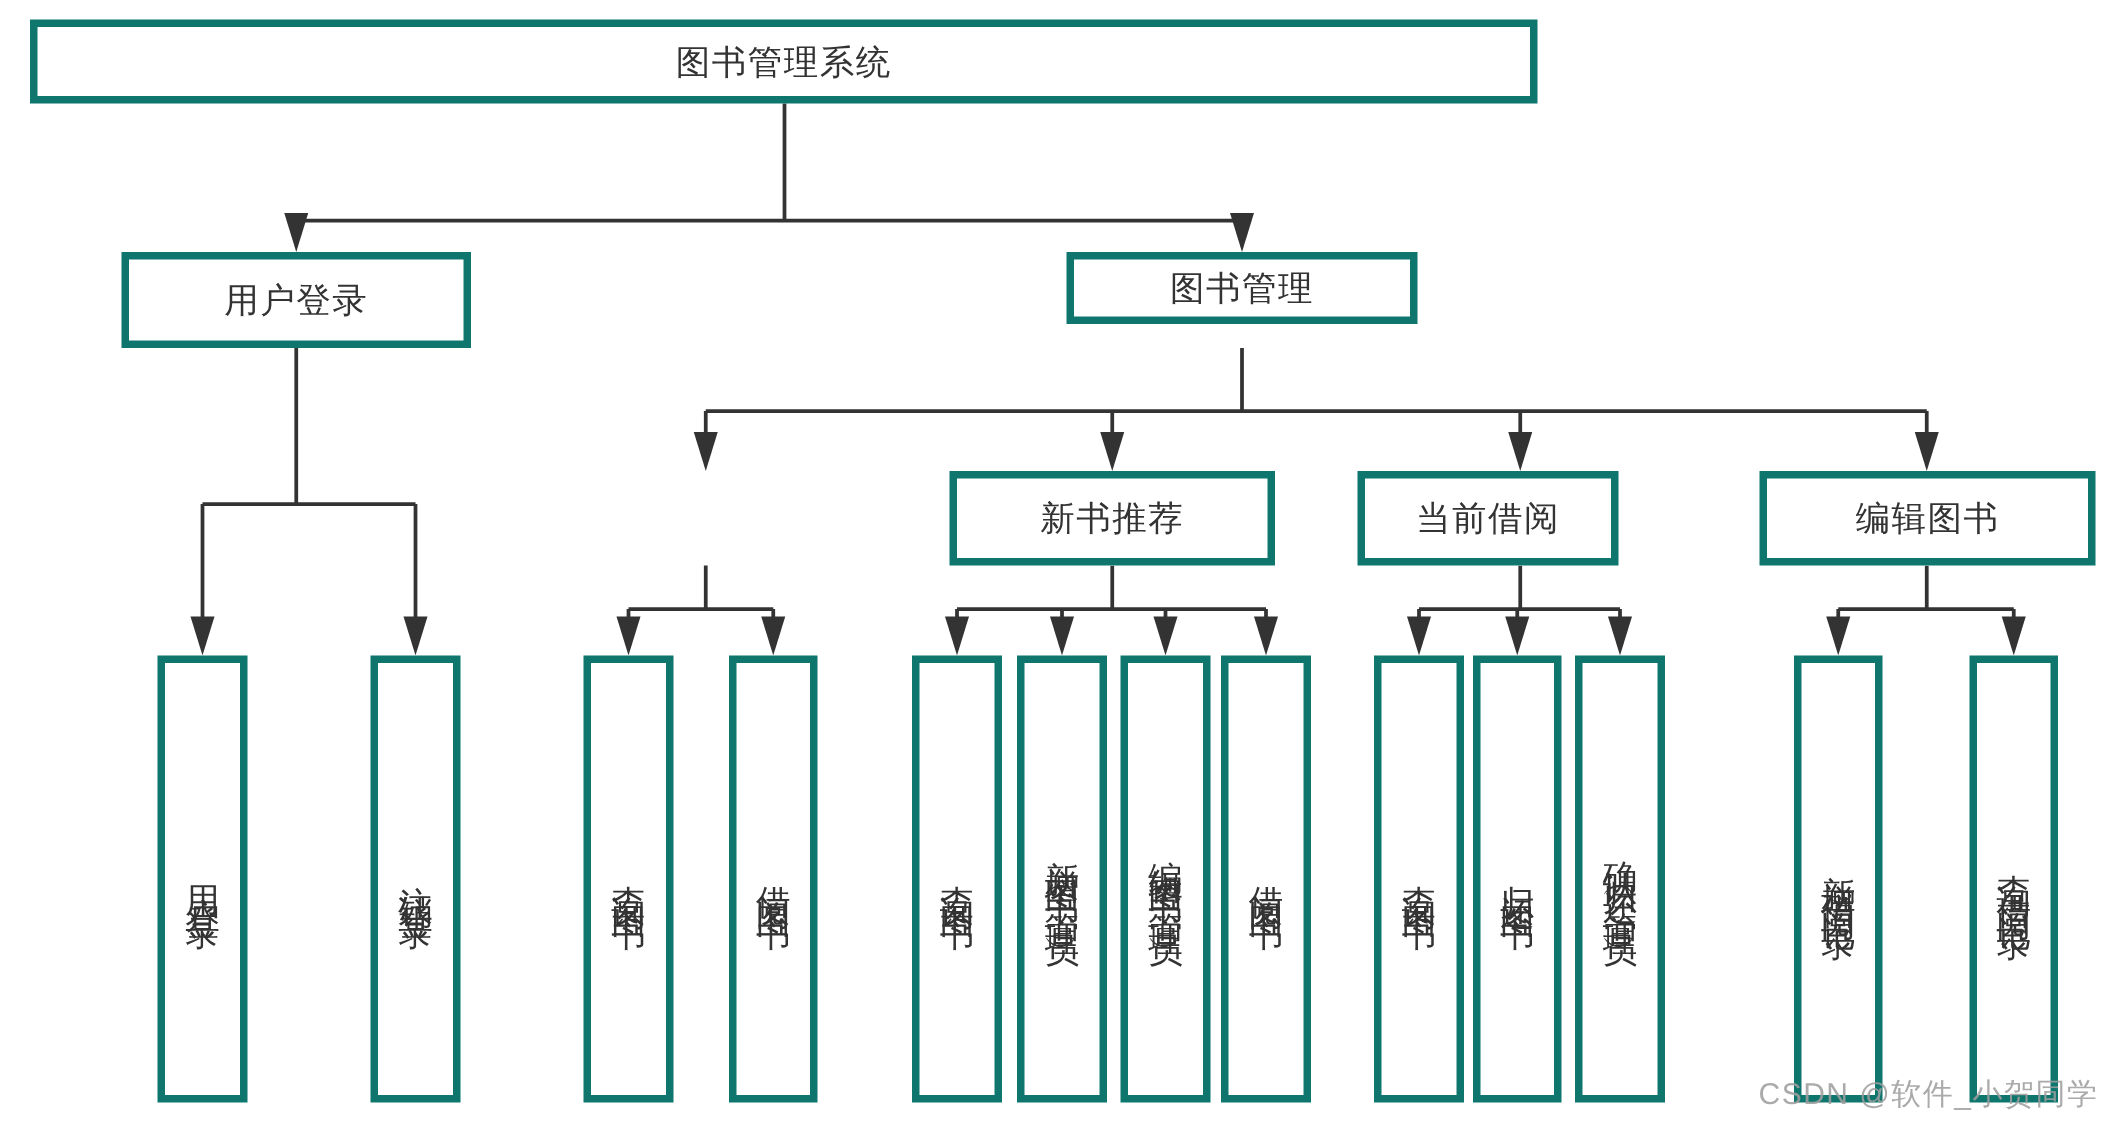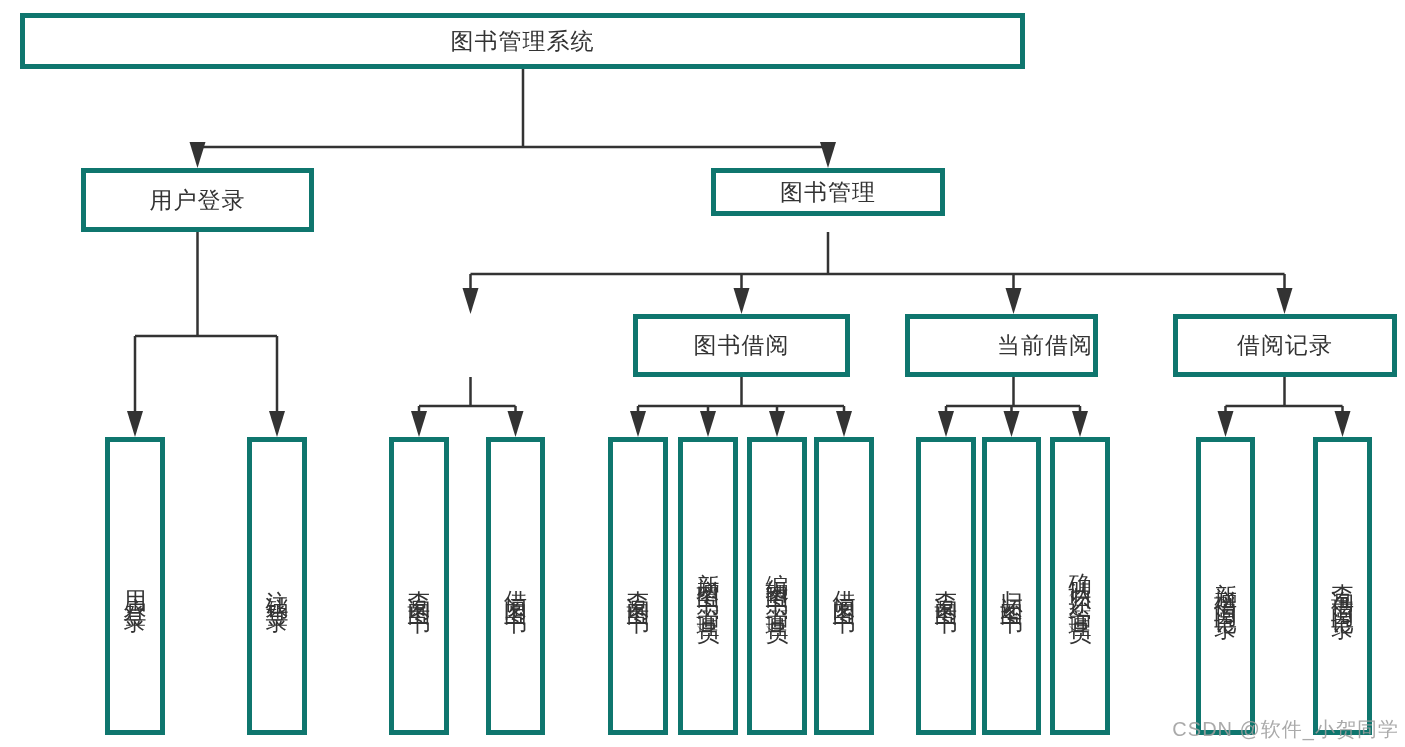--- a/index.html
+++ b/index.html
@@ -38,21 +38,21 @@
     line-height: 1;
     color: #333333;
     white-space: nowrap;
   }
   
   .n-root   { left: 20px;   top: 13px;  width: 1005px; height: 56px; }
   .n-login  { left: 81px;   top: 168px; width: 233px;  height: 64px; }
   .n-mgmt   { left: 711px;  top: 168px; width: 234px;  height: 48px; }
   .n-newrec { left: 362px;  top: 314px; width: 217px;  height: 63px; }
   .n-borrow { left: 633px;  top: 314px; width: 217px;  height: 63px; }
-  .n-curr   { left: 905px;  top: 314px; width: 193px;  height: 63px; justify-content: flex-end; }
+  .n-curr   { left: 905px;  top: 314px; width: 174px;  height: 63px; }
   .n-record { left: 1173px; top: 314px; width: 224px;  height: 63px; }
   
   .n-a1 { left: 105px;  width: 60px; }
   .n-a2 { left: 247px;  width: 60px; }
   .n-b1 { left: 389px;  width: 60px; }
   .n-b2 { left: 486px;  width: 59px; }
   .n-c1 { left: 608px;  width: 60px; }
   .n-c2 { left: 678px;  width: 60px; }
   .n-c3 { left: 747px;  width: 60px; }
   .n-c4 { left: 814px;  width: 60px; }
@@ -115,27 +115,27 @@
   </div>
 
   <div class="node hbox n-login">
     <span>用户登录</span>
   </div>
   <div class="node hbox n-mgmt">
     <span>图书管理</span>
   </div>
 
   <div class="node hbox n-borrow">
-    <span>图书借阅</span>
+    <span>新书推荐</span>
   </div>
   <div class="node hbox n-curr">
     <span>当前借阅</span>
   </div>
   <div class="node hbox n-record">
-    <span>借阅记录</span>
+    <span>编辑图书</span>
   </div>
 
   <div class="node vbox n-a1">
     <span class="vtext">用户登录</span>
   </div>
   <div class="node vbox n-a2">
     <span class="vtext">注销登录</span>
   </div>
 
   <div class="node vbox n-b1">

